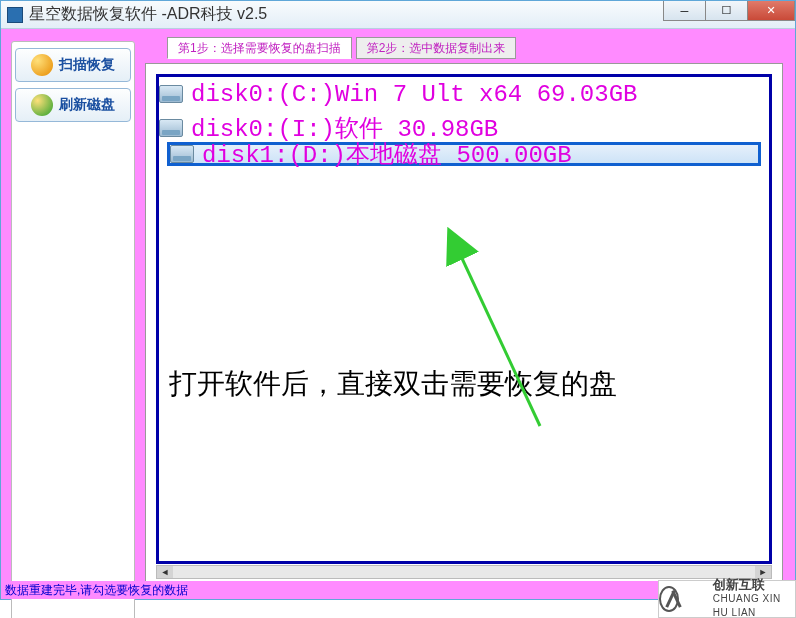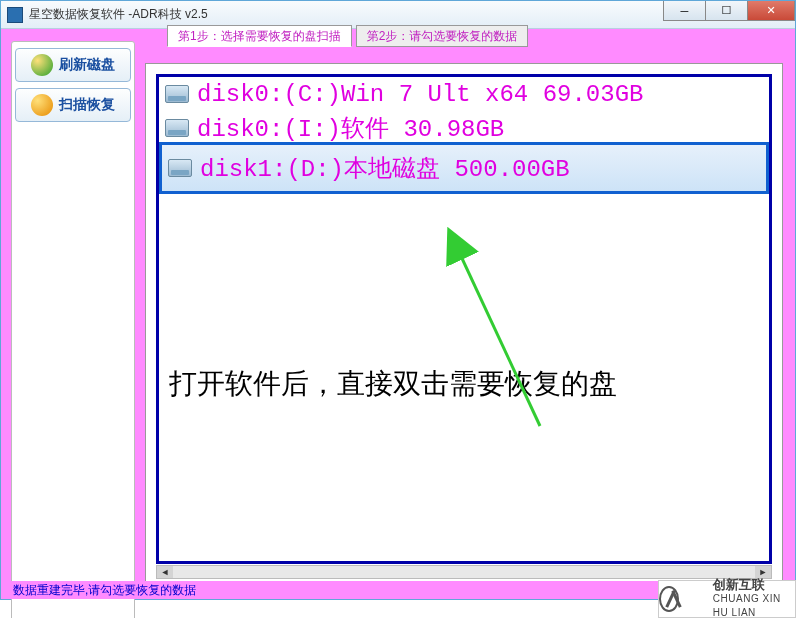--- a/index.html
+++ b/index.html
@@ -28,21 +28,21 @@
     padding-left: 6px;
     position: relative;
   }
   .titlebar .app-icon {
     width: 16px; height: 16px;
     background: #2a6fb0;
     border: 1px solid #1a4a7a;
     margin-right: 6px;
   }
   .titlebar .title {
-    font-size: 12px;
+    font-size: 16px;
     color: #333;
   }
   .win-controls {
     position: absolute;
     right: 0; top: 0;
     display: flex;
   }
   .win-btn {
     width: 42px; height: 20px;
     border: 1px solid #888;
@@ -92,21 +92,21 @@
     width: 22px; height: 22px;
     border-radius: 50%;
     margin-right: 6px;
     display: inline-block;
   }
   .sicon.scan { background: radial-gradient(circle at 30% 30%, #ffe07a, #e68a00); }
   .sicon.refresh { background: radial-gradient(circle at 30% 30%, #ffe07a, #2aa02a); }
   .sicon.save { background: radial-gradient(circle at 30% 30%, #5aa0ff, #1a3f9a); }
   .tabs {
     position: absolute;
-    left: 144px; top: 24px;
+    left: 144px; top: 36px;
     display: flex;
     align-items: flex-end;
     gap: 4px;
     padding-left: 22px;
   }
   .tab {
     height: 22px;
     padding: 0 10px;
     font-size: 12px;
     border: 1px solid #999;
@@ -137,28 +137,28 @@
     position: absolute;
     left: 10px; top: 10px; right: 10px; bottom: 18px;
     border: 3px solid #0000a8;
     background: #fff;
     overflow: hidden;
   }
   .disk-row {
     display: flex;
     align-items: center;
     height: 34px;
-    padding-left: 6px;
+    padding-left: 0;
     cursor: pointer;
   }
   .disk-row.selected {
     background: linear-gradient(#e6f0fb,#cde3f7);
     border: 3px solid #1060d0;
-    margin: -3px 0;
-    height: 52px;
+    margin: -3px 8px;
+    height: 24px;
     position: relative;
     z-index: 3;
   }
   .disk-icon {
     width: 24px; height: 18px;
     background: linear-gradient(#d8e8f4,#9cbad2);
     border: 1px solid #6a8aa0;
     border-radius: 2px;
     margin-right: 8px;
     position: relative;
@@ -201,21 +201,21 @@
     cursor:pointer;
   }
   .hscroll .track { flex:1; }
   .statusbar {
     position: absolute;
     left: 0; right: 0; bottom: 0;
     height: 18px;
     background: #ff8bff;
     font-size: 12px;
     color: #0000cc;
-    padding-left: 12px;
+    padding-left: 4px;
     display: flex;
     align-items: center;
   }
   .watermark {
     position: absolute;
     right: 0; bottom: 0;
     width: 138px; height: 38px;
     background: #fff;
     border: 1px solid #ccc;
     display: flex;
@@ -258,35 +258,35 @@
       <div class="win-btn min">─</div>
       <div class="win-btn max">☐</div>
       <div class="win-btn close">✕</div>
     </div>
   </div>
 
   <div class="client"></div>
 
   <div class="sidebar">
     <div class="side-btn">
+      <span class="sicon scan"></span>
+      <span>扫描恢复</span>
+    </div>
+    <div class="side-btn">
       <span class="sicon refresh"></span>
       <span>刷新磁盘</span>
-    </div>
-    <div class="side-btn">
-      <span class="sicon scan"></span>
-      <span>扫描恢复</span>
     </div>
   </div>
 
   <div class="tabs">
     <div class="tab">
       <span>第1步：选择需要恢复的盘扫描</span>
     </div>
     <div class="tab inactive">
-      <span>第2步：请勾选要恢复的数据</span>
+      <span>第2步：选中数据复制出来</span>
     </div>
   </div>
 
   <div class="main-panel">
     <div class="disk-list-box">
 
       <div class="disk-row">
         <span class="disk-icon"></span>
         <span class="disk-text">disk0:(C:)Win 7 Ult x64 69.03GB</span>
       </div>

